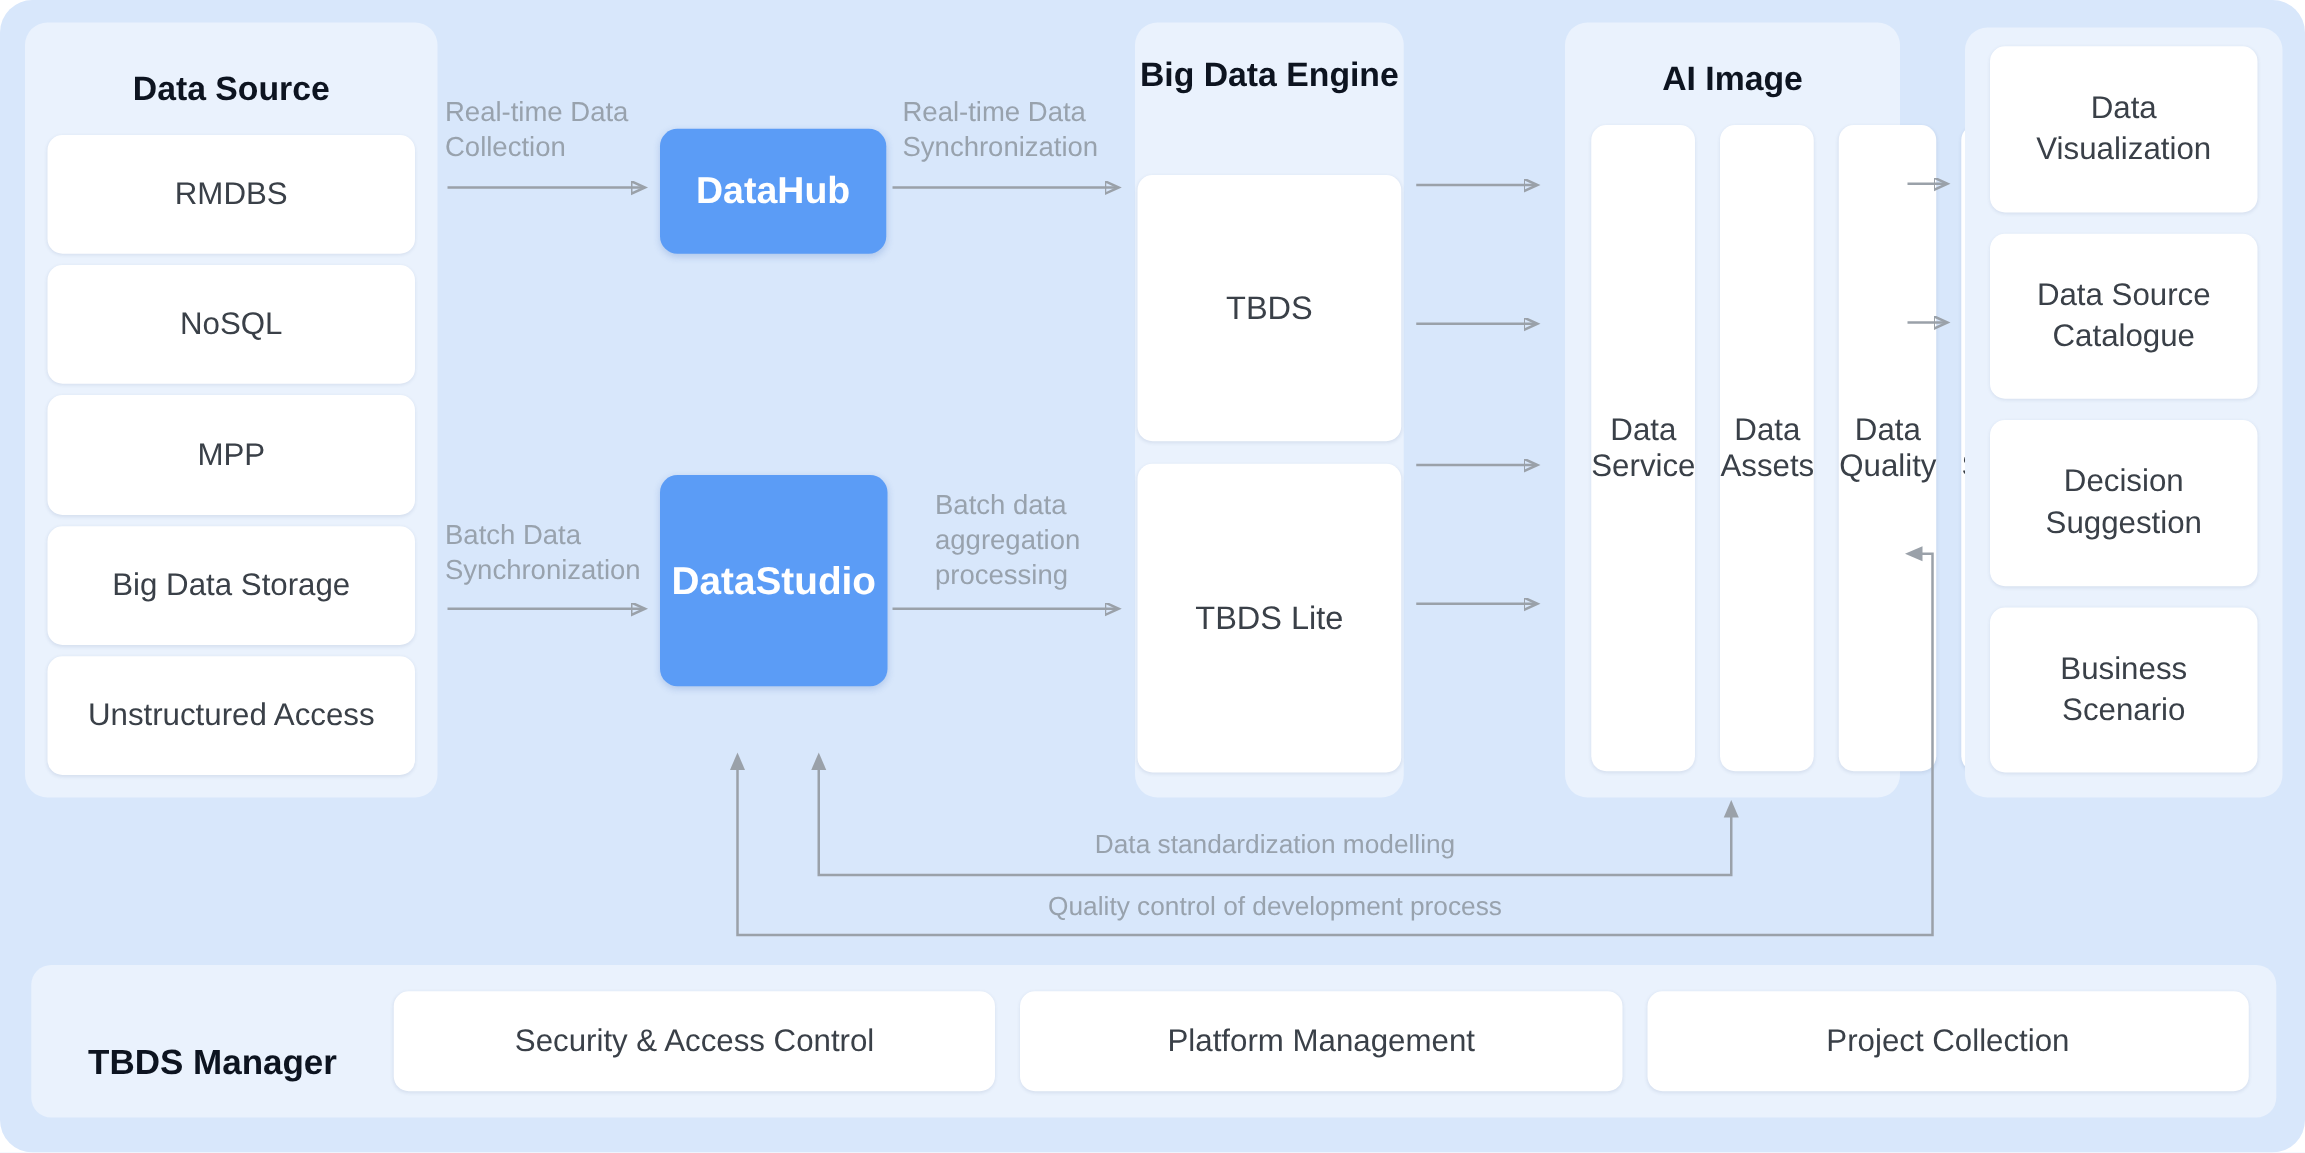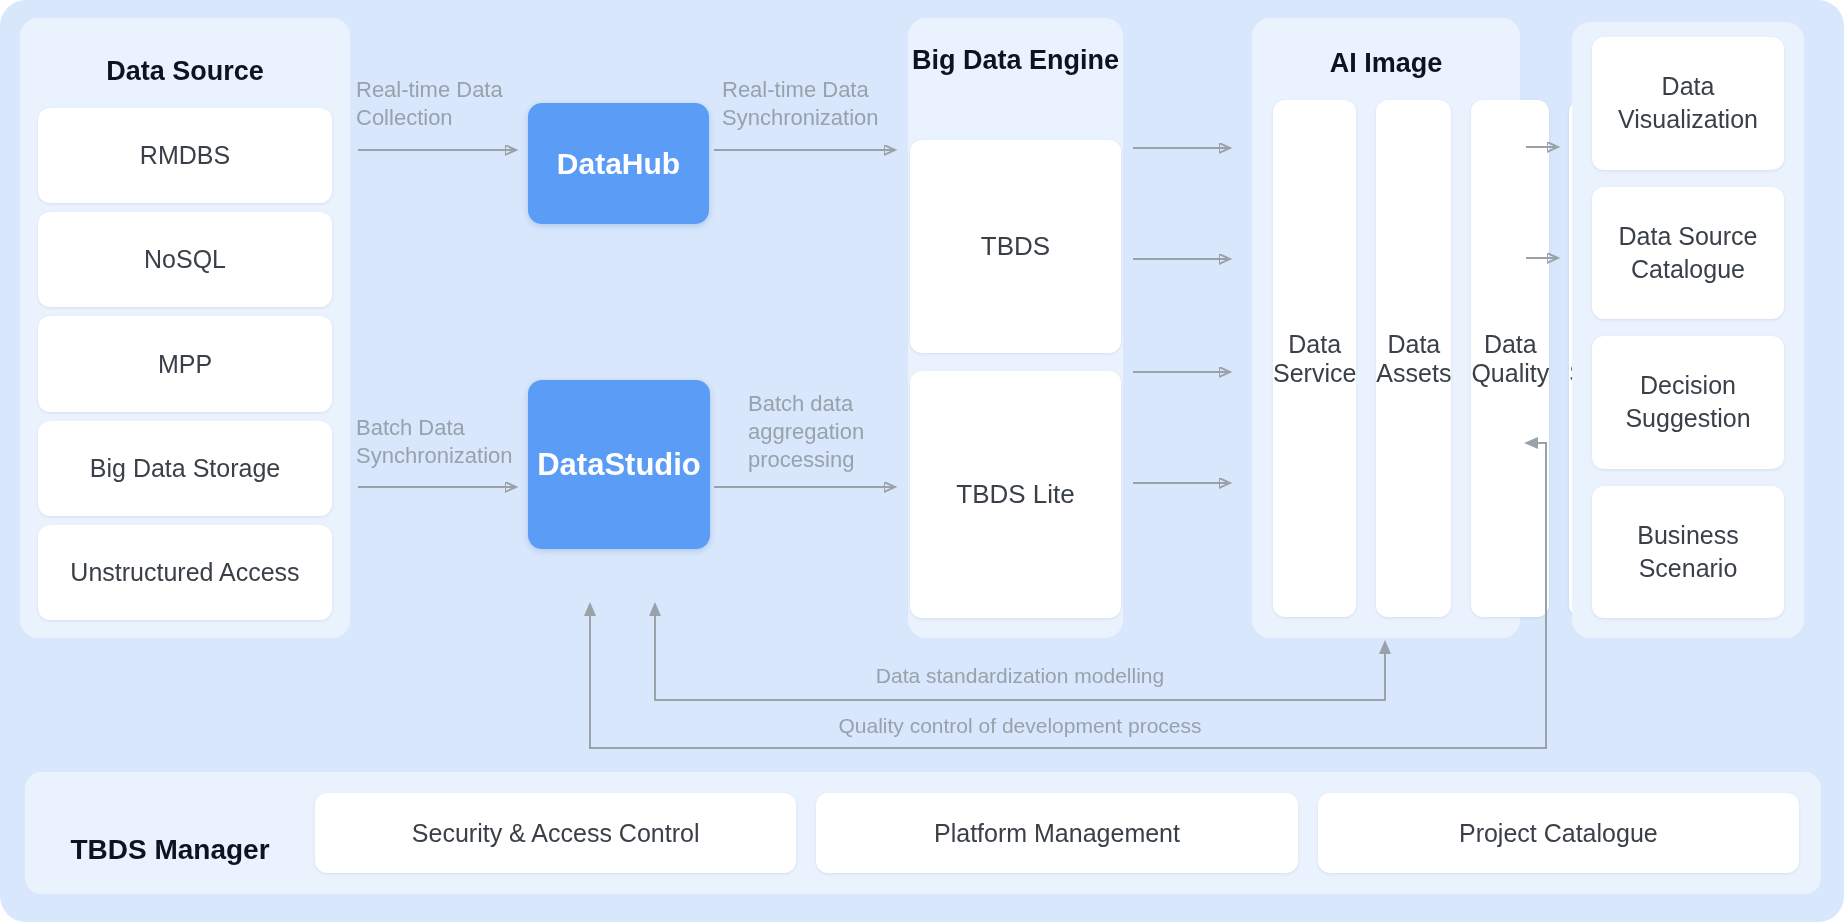--- a/index.html
+++ b/index.html
@@ -18,37 +18,37 @@
     box-shadow:0 1px 3px rgba(30,60,110,0.10);}
   
   .p-datasource{left:20px;top:18px;width:330px;height:620px;padding:36px 18px 18px;}
   .p-datasource .panel-title{font-size:27px;line-height:34px;margin-bottom:20px;}
   .p-datasource .cards{display:flex;flex-direction:column;flex:1;gap:9px;}
   .p-datasource .card{flex:1;font-size:25px;}
   
   .bluenode{position:absolute;background:var(--accent);border-radius:14px;
     display:flex;align-items:center;justify-content:center;color:#ffffff;
     font-weight:700;box-shadow:0 2px 6px rgba(40,90,180,0.22);}
-  .n-datahub{left:528px;top:103px;width:181px;height:121px;font-size:30px;}
+  .n-datahub{left:528px;top:103px;width:181px;height:100px;font-size:30px;}
   .n-datastudio{left:528px;top:380px;width:182px;height:169px;font-size:31px;}
   
   .p-bde{left:908px;top:18px;width:215px;height:620px;padding:24px 2px 20px;}
   .p-bde .panel-title{font-size:27px;line-height:36px;margin-bottom:26px;}
   .p-bde .cards{display:flex;flex-direction:column;flex:1;gap:18px;}
   .p-bde .card{font-size:26px;}
   .p-bde .card.c-tbds{flex:1;margin-top:36px;}
   .p-bde .card.c-tbdslite{flex:1.16;}
   
   .p-ai{left:1252px;top:18px;width:268px;height:620px;padding:28px 21px 21px;}
   .p-ai .panel-title{font-size:27px;line-height:34px;margin-bottom:20px;}
   .p-ai .cards{display:flex;flex-direction:row;flex:1;gap:20px;}
   .p-ai .card{flex:1;font-size:25px;}
   .p-ai .card:last-child{flex:1.1;}
   
-  .p-out{left:1572px;top:22px;width:232px;height:616px;padding:15px 20px 20px;}
+  .p-out{left:1572px;top:22px;width:254px;height:616px;padding:15px 20px 20px;}
   .p-out .cards{display:flex;flex-direction:column;flex:1;gap:17px;}
   .p-out .card{flex:1;font-size:25px;line-height:33px;padding:0 8px;}
   
   .p-manager{left:25px;top:772px;width:1796px;height:122px;border-radius:16px;
     flex-direction:row;align-items:center;padding:0 22px 0 0;}
   .p-manager .panel-title{width:290px;flex:0 0 auto;font-size:28px;margin-top:33px;}
   .p-manager .cards{display:flex;flex-direction:row;flex:1;gap:20px;height:80px;}
   .p-manager .card{flex:1;font-size:25px;}
   
   .flow-label{position:absolute;color:var(--label);font-size:22px;line-height:28px;}
@@ -107,21 +107,21 @@
       <div class="card">Decision Suggestion</div>
       <div class="card">Business Scenario</div>
     </div>
   </div>
 
   <div class="panel p-manager">
     <div class="panel-title">TBDS Manager</div>
     <div class="cards">
       <div class="card">Security &amp; Access Control</div>
       <div class="card">Platform Management</div>
-      <div class="card">Project Catalogue</div>
+      <div class="card">Project Collection</div>
     </div>
   </div>
 
   <div class="flow-label fl-rtc">Real-time Data Collection</div>
   <div class="flow-label fl-rts">Real-time Data Synchronization</div>
   <div class="flow-label fl-bds">Batch Data Synchronization</div>
   <div class="flow-label fl-bap">Batch data aggregation processing</div>
   <div class="flow-label fl-std center">Data standardization modelling</div>
   <div class="flow-label fl-qc center">Quality control of development process</div>
 

